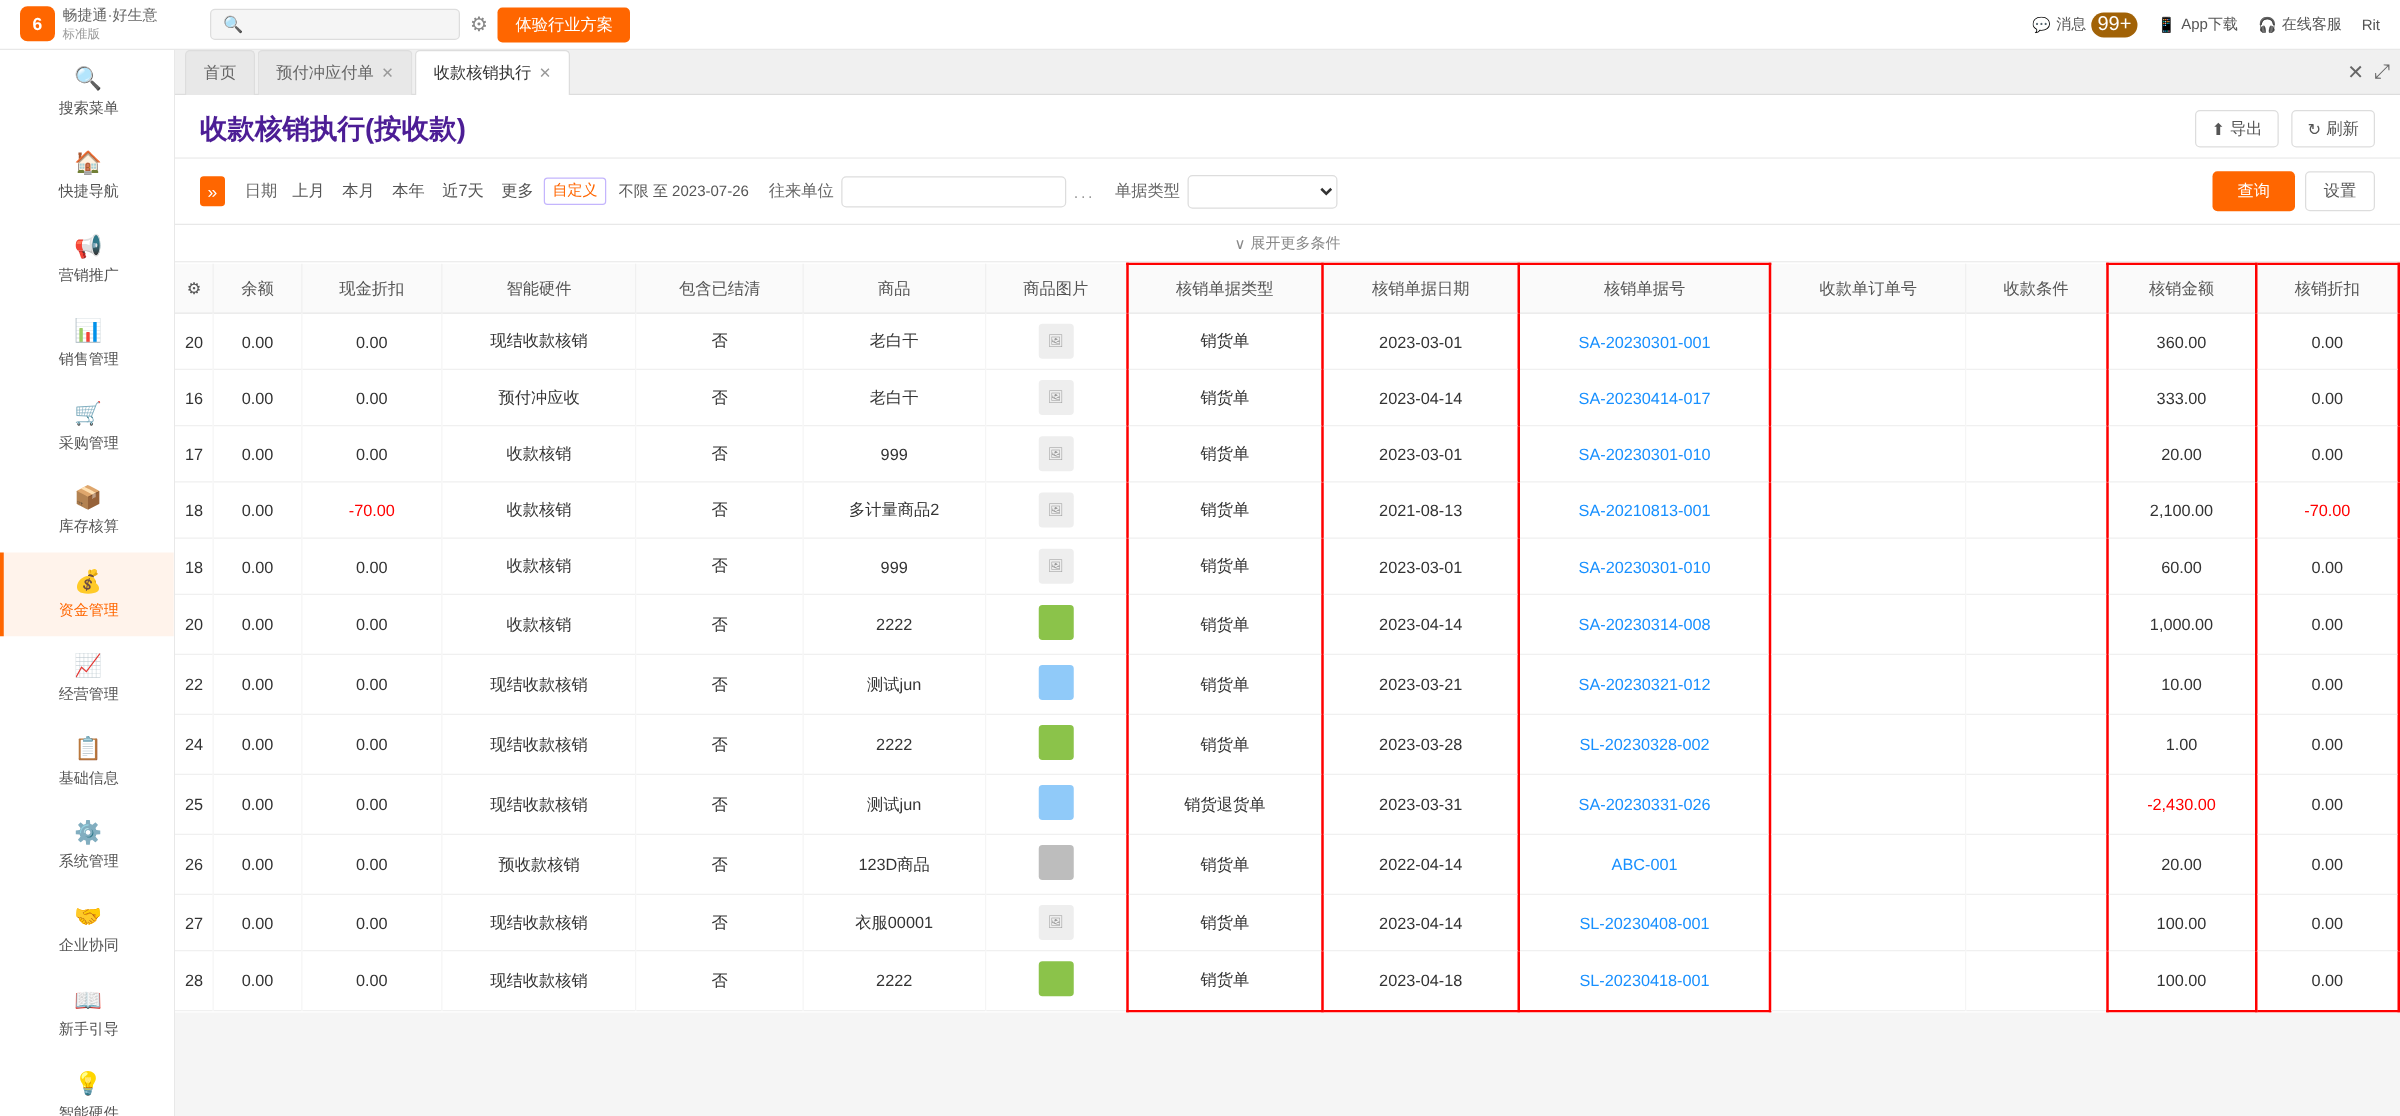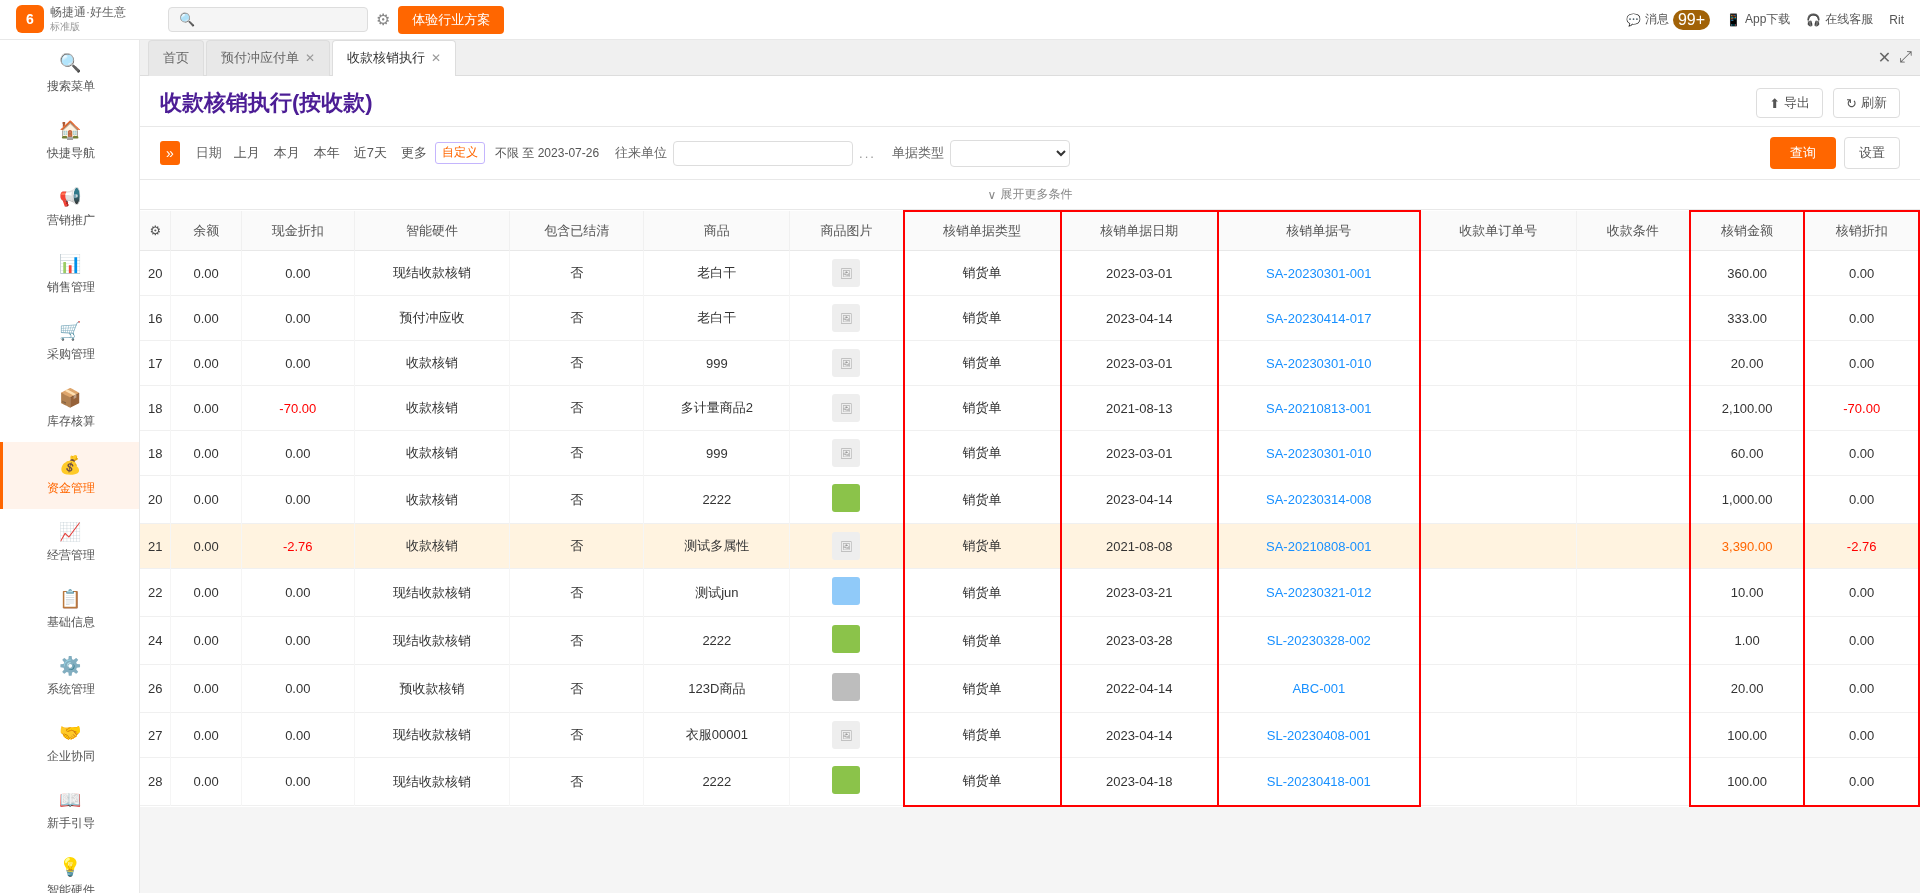--- a/index.html
+++ b/index.html
@@ -371,36 +371,20 @@
     <td>2222</td>
     <td style="text-align:center;"><div class="img-thumbnail" style="background:#8bc34a;"></div></td>
     <td style="border-left:2.5px solid red;border-right:2.5px solid red;">销货单</td>
     <td style="border-right:2.5px solid red;">2023-04-14</td>
     <td class="td-link" style="border-right:2.5px solid red;">SA-20230314-008</td>
     <td></td>
     <td></td>
     <td style="border-left:2.5px solid red;border-right:2.5px solid red;" class="">1,000.00</td>
     <td style="border-right:2.5px solid red;" class="">0.00</td>
   </tr>
-              <tr class="highlighted">
-    <td>21</td>
-    <td>0.00</td>
-    <td class="td-red">-2.76</td>
-    <td>收款核销</td>
-    <td>否</td>
-    <td>测试多属性</td>
-    <td style="text-align:center;"><div class="img-placeholder">🖼</div></td>
-    <td style="border-left:2.5px solid red;border-right:2.5px solid red;">销货单</td>
-    <td style="border-right:2.5px solid red;">2021-08-08</td>
-    <td class="td-link" style="border-right:2.5px solid red;">SA-20210808-001</td>
-    <td></td>
-    <td></td>
-    <td style="border-left:2.5px solid red;border-right:2.5px solid red;" class="td-orange">3,390.00</td>
-    <td style="border-right:2.5px solid red;" class="td-red">-2.76</td>
-  </tr>
               <tr>
     <td>22</td>
     <td>0.00</td>
     <td class="">0.00</td>
     <td>现结收款核销</td>
     <td>否</td>
     <td>测试jun</td>
     <td style="text-align:center;"><div class="img-thumbnail" style="background:#90caf9;"></div></td>
     <td style="border-left:2.5px solid red;border-right:2.5px solid red;">销货单</td>
     <td style="border-right:2.5px solid red;">2023-03-21</td>
@@ -417,20 +401,36 @@
     <td>现结收款核销</td>
     <td>否</td>
     <td>2222</td>
     <td style="text-align:center;"><div class="img-thumbnail" style="background:#8bc34a;"></div></td>
     <td style="border-left:2.5px solid red;border-right:2.5px solid red;">销货单</td>
     <td style="border-right:2.5px solid red;">2023-03-28</td>
     <td class="td-link" style="border-right:2.5px solid red;">SL-20230328-002</td>
     <td></td>
     <td></td>
     <td style="border-left:2.5px solid red;border-right:2.5px solid red;" class="">1.00</td>
+    <td style="border-right:2.5px solid red;" class="">0.00</td>
+  </tr>
+              <tr>
+    <td>25</td>
+    <td>0.00</td>
+    <td class="">0.00</td>
+    <td>现结收款核销</td>
+    <td>否</td>
+    <td>测试jun</td>
+    <td style="text-align:center;"><div class="img-thumbnail" style="background:#90caf9;"></div></td>
+    <td style="border-left:2.5px solid red;border-right:2.5px solid red;">销货退货单</td>
+    <td style="border-right:2.5px solid red;">2023-03-31</td>
+    <td class="td-link" style="border-right:2.5px solid red;">SA-20230331-026</td>
+    <td></td>
+    <td></td>
+    <td style="border-left:2.5px solid red;border-right:2.5px solid red;" class="td-red">-2,430.00</td>
     <td style="border-right:2.5px solid red;" class="">0.00</td>
   </tr>
               <tr>
     <td>26</td>
     <td>0.00</td>
     <td class="">0.00</td>
     <td>预收款核销</td>
     <td>否</td>
     <td>123D商品</td>
     <td style="text-align:center;"><div class="img-thumbnail" style="background:#bdbdbd;"></div></td>

